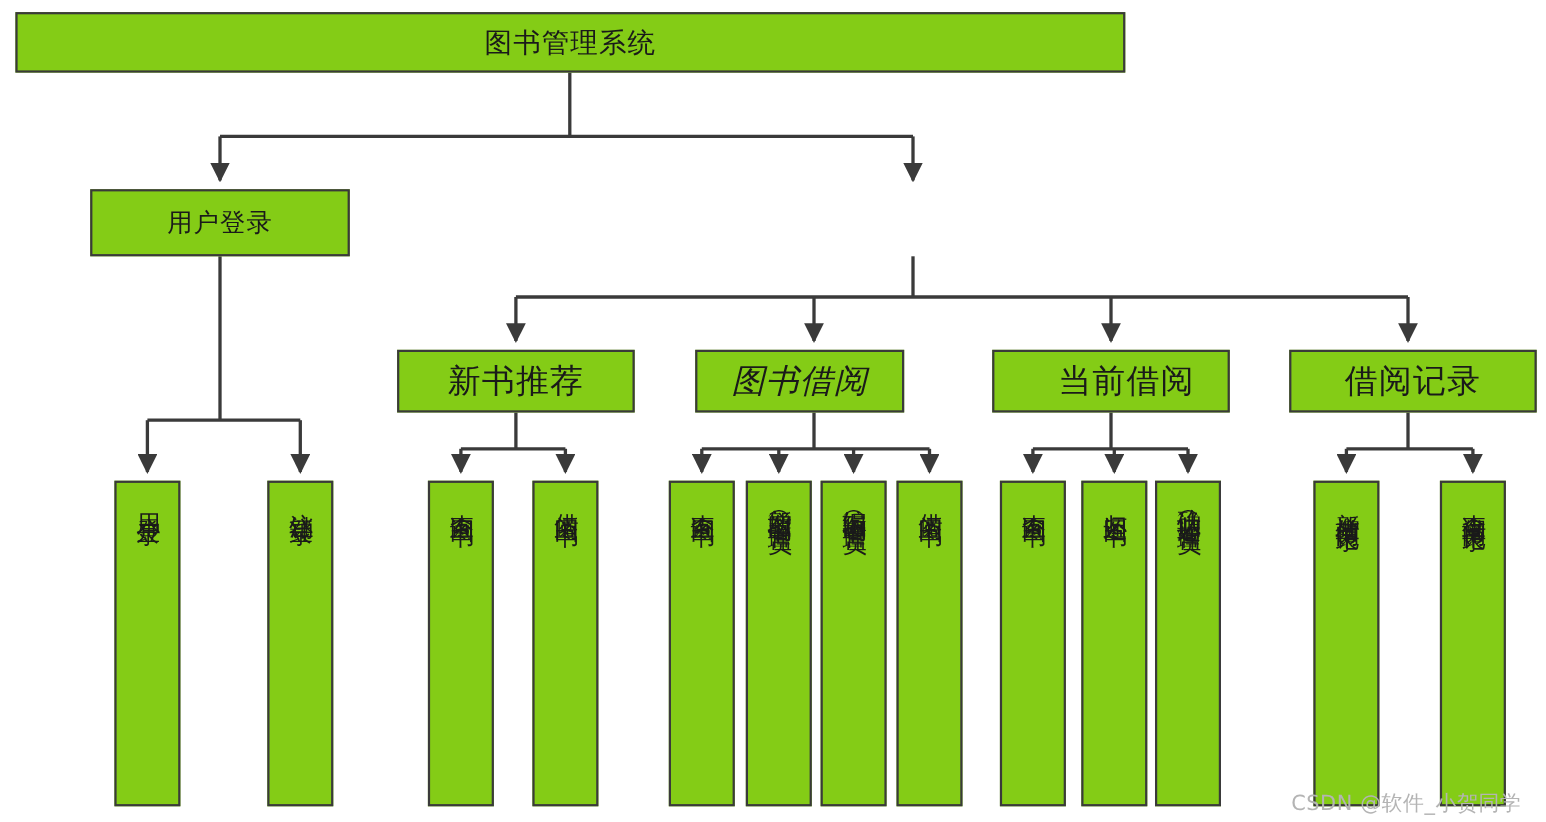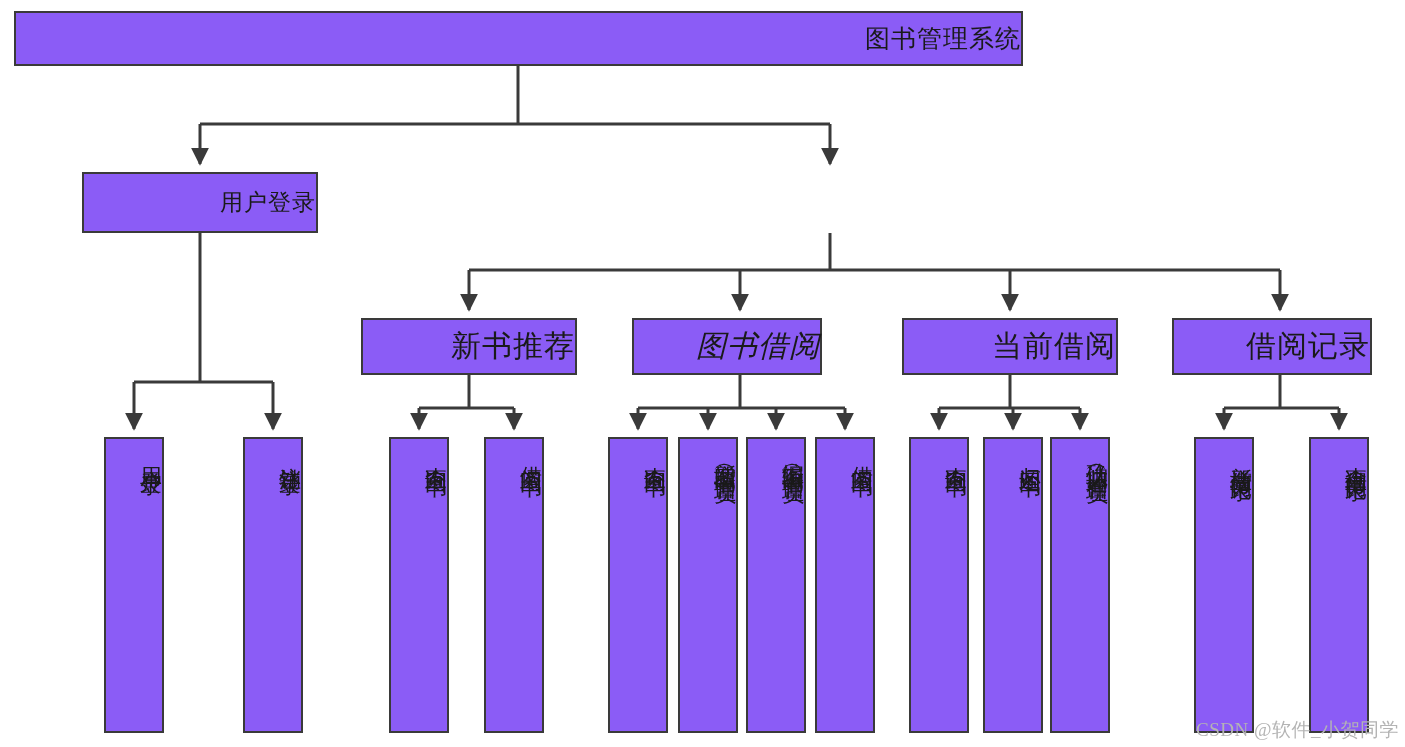--- a/index.html
+++ b/index.html
@@ -23,24 +23,24 @@
     left: 0;
     top: 0;
     width: 1405px;
     height: 747px;
     pointer-events: none;
   }
   .node {
     position: absolute;
     box-sizing: border-box;
     border: 2px solid #3a3a3a;
-    background: #8b5cf6;
+    background: #84cc16;
     display: flex;
     align-items: center;
-    justify-content: flex-end;
+    justify-content: center;
     color: #1a1a1a;
   }
   .node.level-0 { font-size: 25px; }
   .node.level-1 { font-size: 23px; }
   .node.level-2 { font-size: 30px; }
   .node.leaf {
     font-size: 22px;
     align-items: flex-start;
     padding-top: 10px;
   }
@@ -52,27 +52,26 @@
     white-space: nowrap;
     display: block;
   }
   .htext {
     white-space: nowrap;
     letter-spacing: 1px;
   }
   .leaf.tall-text { padding-top: 6px; }
   #watermark {
     position: absolute;
-    right: 6px;
+    right: 22px;
     bottom: 4px;
     font-size: 19px;
     color: #b4b4b4;
     white-space: nowrap;
     letter-spacing: 0.5px;
-    font-family: Liberation Serif, serif;
   }
 </style>
 </head>
 <body>
 
 <div id="canvas">
 
   <svg id="edges" viewBox="0 0 1405 747" xmlns="http://www.w3.org/2000/svg">
     <defs>
       <marker id="arrow" viewBox="0 0 10 10" refX="9" refY="5" markerWidth="6" markerHeight="6" orient="auto-start-reverse">
@@ -133,21 +132,21 @@
 
   <div class="node level-2" id="node-l2-0" style="left: 361px; top: 318px; width: 216px; height: 57px;">
     <span class="htext">新书推荐</span>
   </div>
   <div class="node level-2" id="node-l2-1" style="left: 632px; top: 318px; width: 190px; height: 57px; font-style: italic;">
     <span class="htext">图书借阅</span>
   </div>
   <div class="node level-2" id="node-l2-2" style="left: 902px; top: 318px; width: 216px; height: 57px; padding-left: 28px;">
     <span class="htext">当前借阅</span>
   </div>
-  <div class="node level-2" id="node-l2-3" style="left: 1172px; top: 318px; width: 200px; height: 57px;">
+  <div class="node level-2" id="node-l2-3" style="left: 1172px; top: 318px; width: 225px; height: 57px;">
     <span class="htext">借阅记录</span>
   </div>
 
   <div class="node leaf" id="node-leaf-0" style="left: 104px; top: 437px; width: 60px; height: 296px;">
     <span class="vtext" style="font-size: 22px;">用户登录</span>
   </div>
   <div class="node leaf" id="node-leaf-1" style="left: 243px; top: 437px; width: 60px; height: 296px;">
     <span class="vtext" style="font-size: 22px;">注销登录</span>
   </div>
   <div class="node leaf" id="node-leaf-2" style="left: 389px; top: 437px; width: 60px; height: 296px;">

